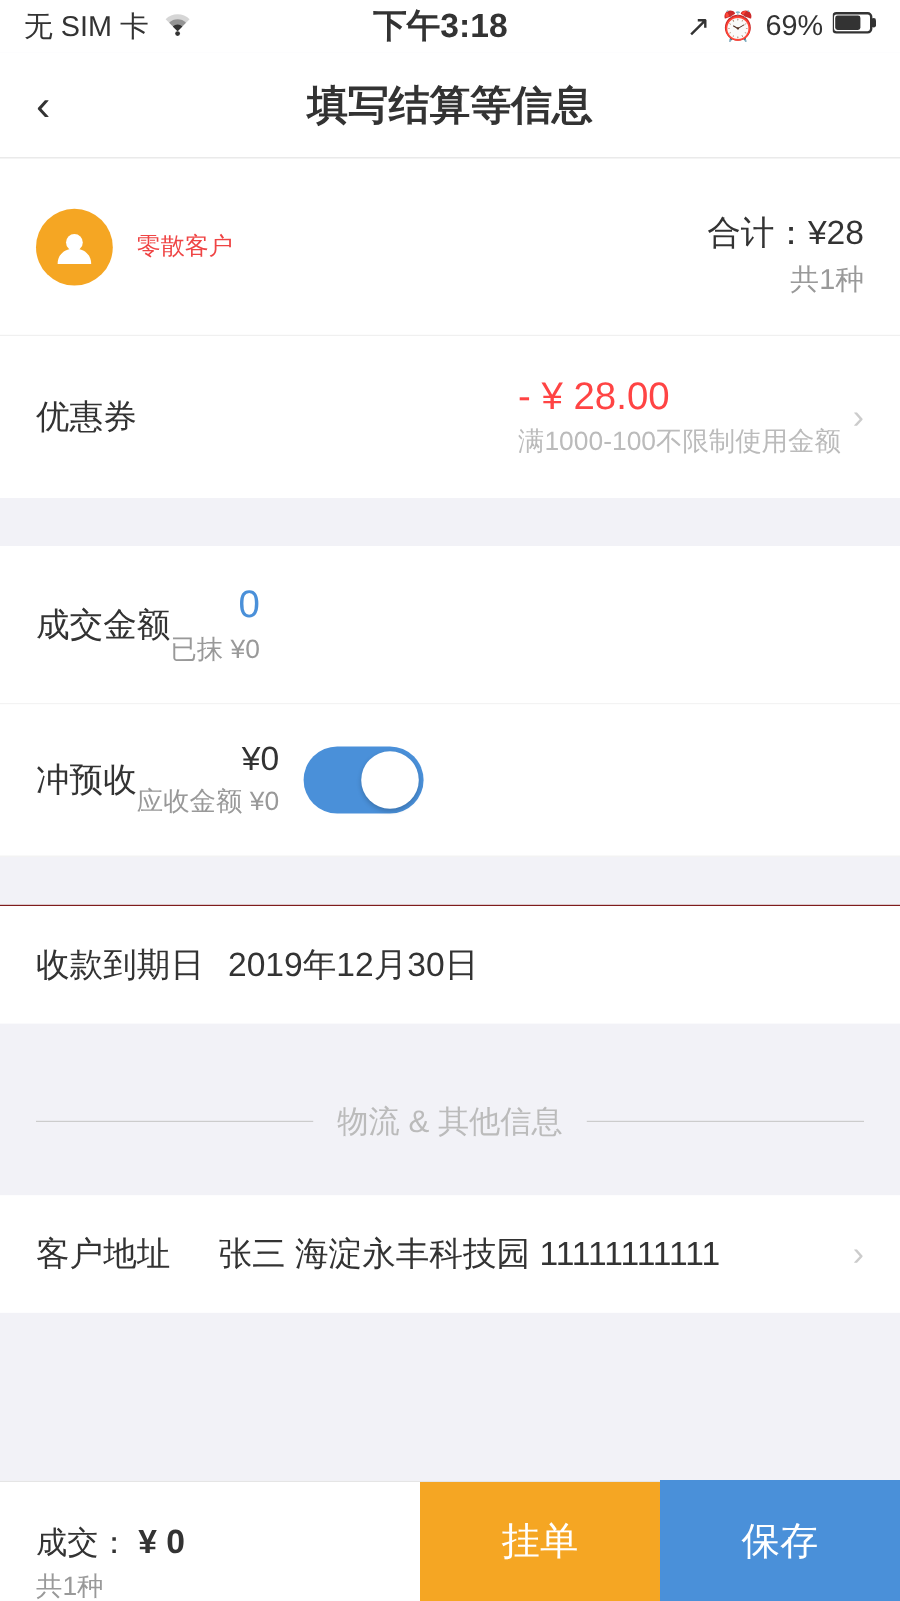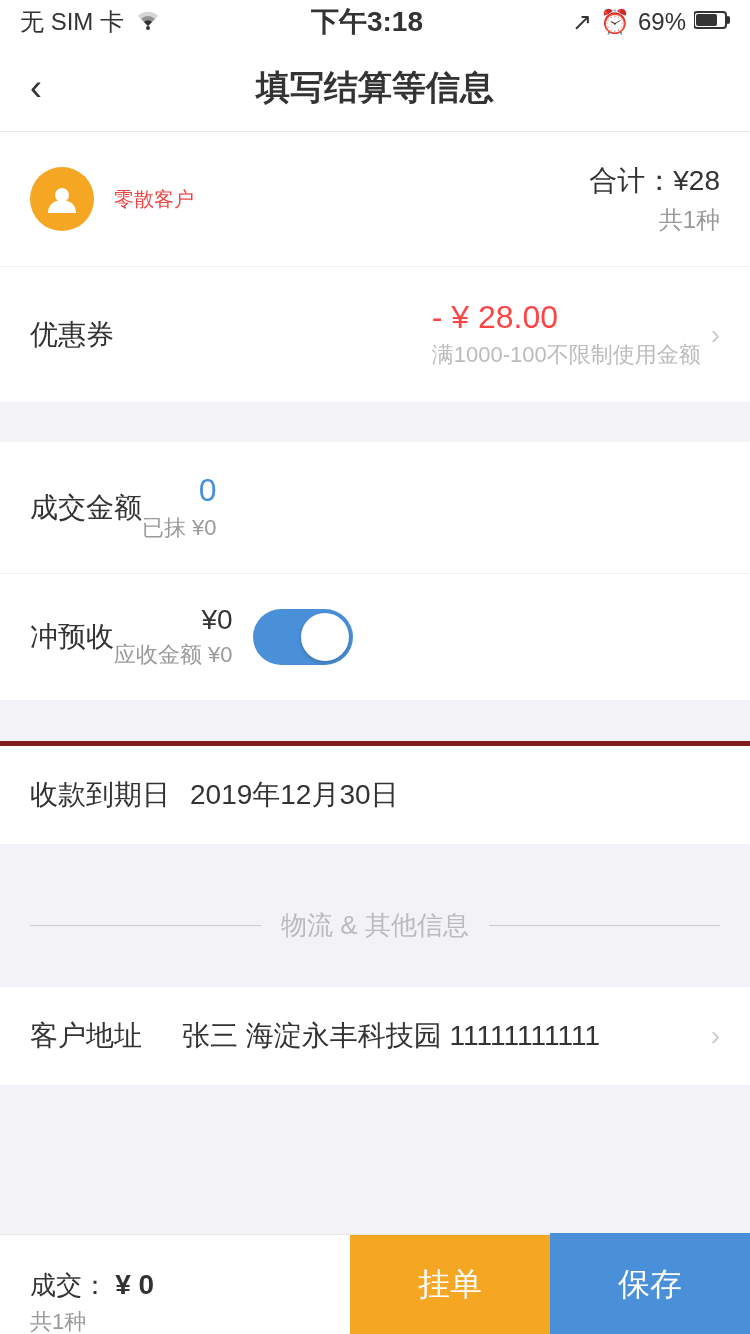--- a/index.html
+++ b/index.html
@@ -83,21 +83,21 @@
       width: 64px;
       height: 64px;
       border-radius: 50%;
       background: #f5a623;
       display: flex;
       align-items: center;
       justify-content: center;
     }
     .customer-avatar svg { width: 36px; height: 36px; }
     .customer-name { font-size: 20px; color: #ef4444; font-weight: 500; }
-    .customer-right { text-align: right; }
+    .customer-right { text-align: right; margin-top: 13px; }
     .total-amount { font-size: 28px; color: #333; }
     .total-count { font-size: 24px; color: #999; margin-top: 4px; }
 
     
     .coupon-row {
       display: flex;
       align-items: center;
       justify-content: space-between;
       padding: 32px 30px;
       background: #fff;
@@ -171,21 +171,21 @@
       min-height: 88px;
     }
 
     
     .due-date-row {
       display: flex;
       align-items: center;
       padding: 30px 30px;
       background: #fff;
       gap: 20px;
-      border-top: 5px solid #7f1d1d;
+      border-top: 1px solid #7f1d1d;
     }
     .due-date-label { font-size: 28px; color: #333; }
     .due-date-value { font-size: 28px; color: #333; }
     .logistics-divider {
       display: flex;
       align-items: center;
       gap: 20px;
     }
     .logistics-divider .line {
       flex: 1;

